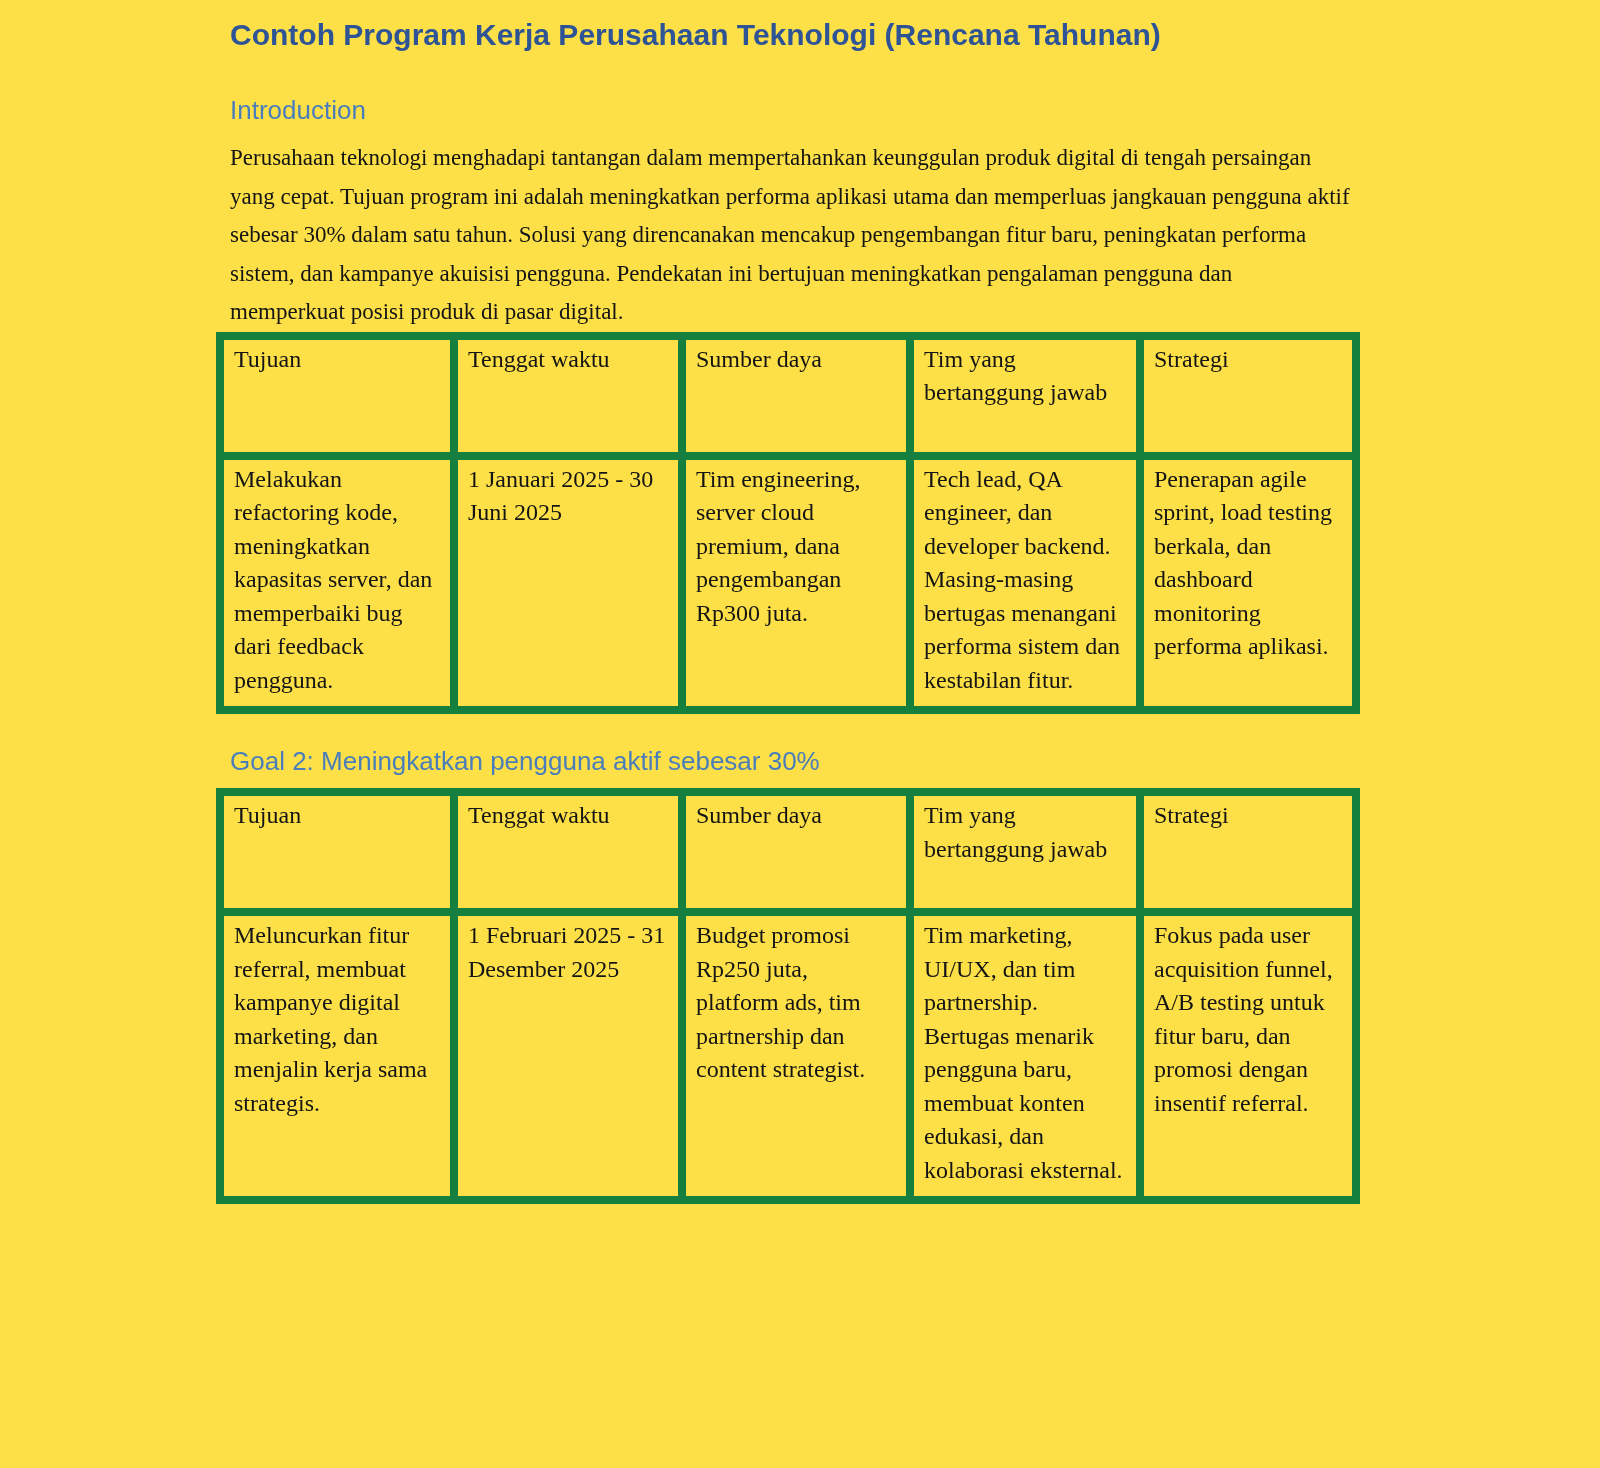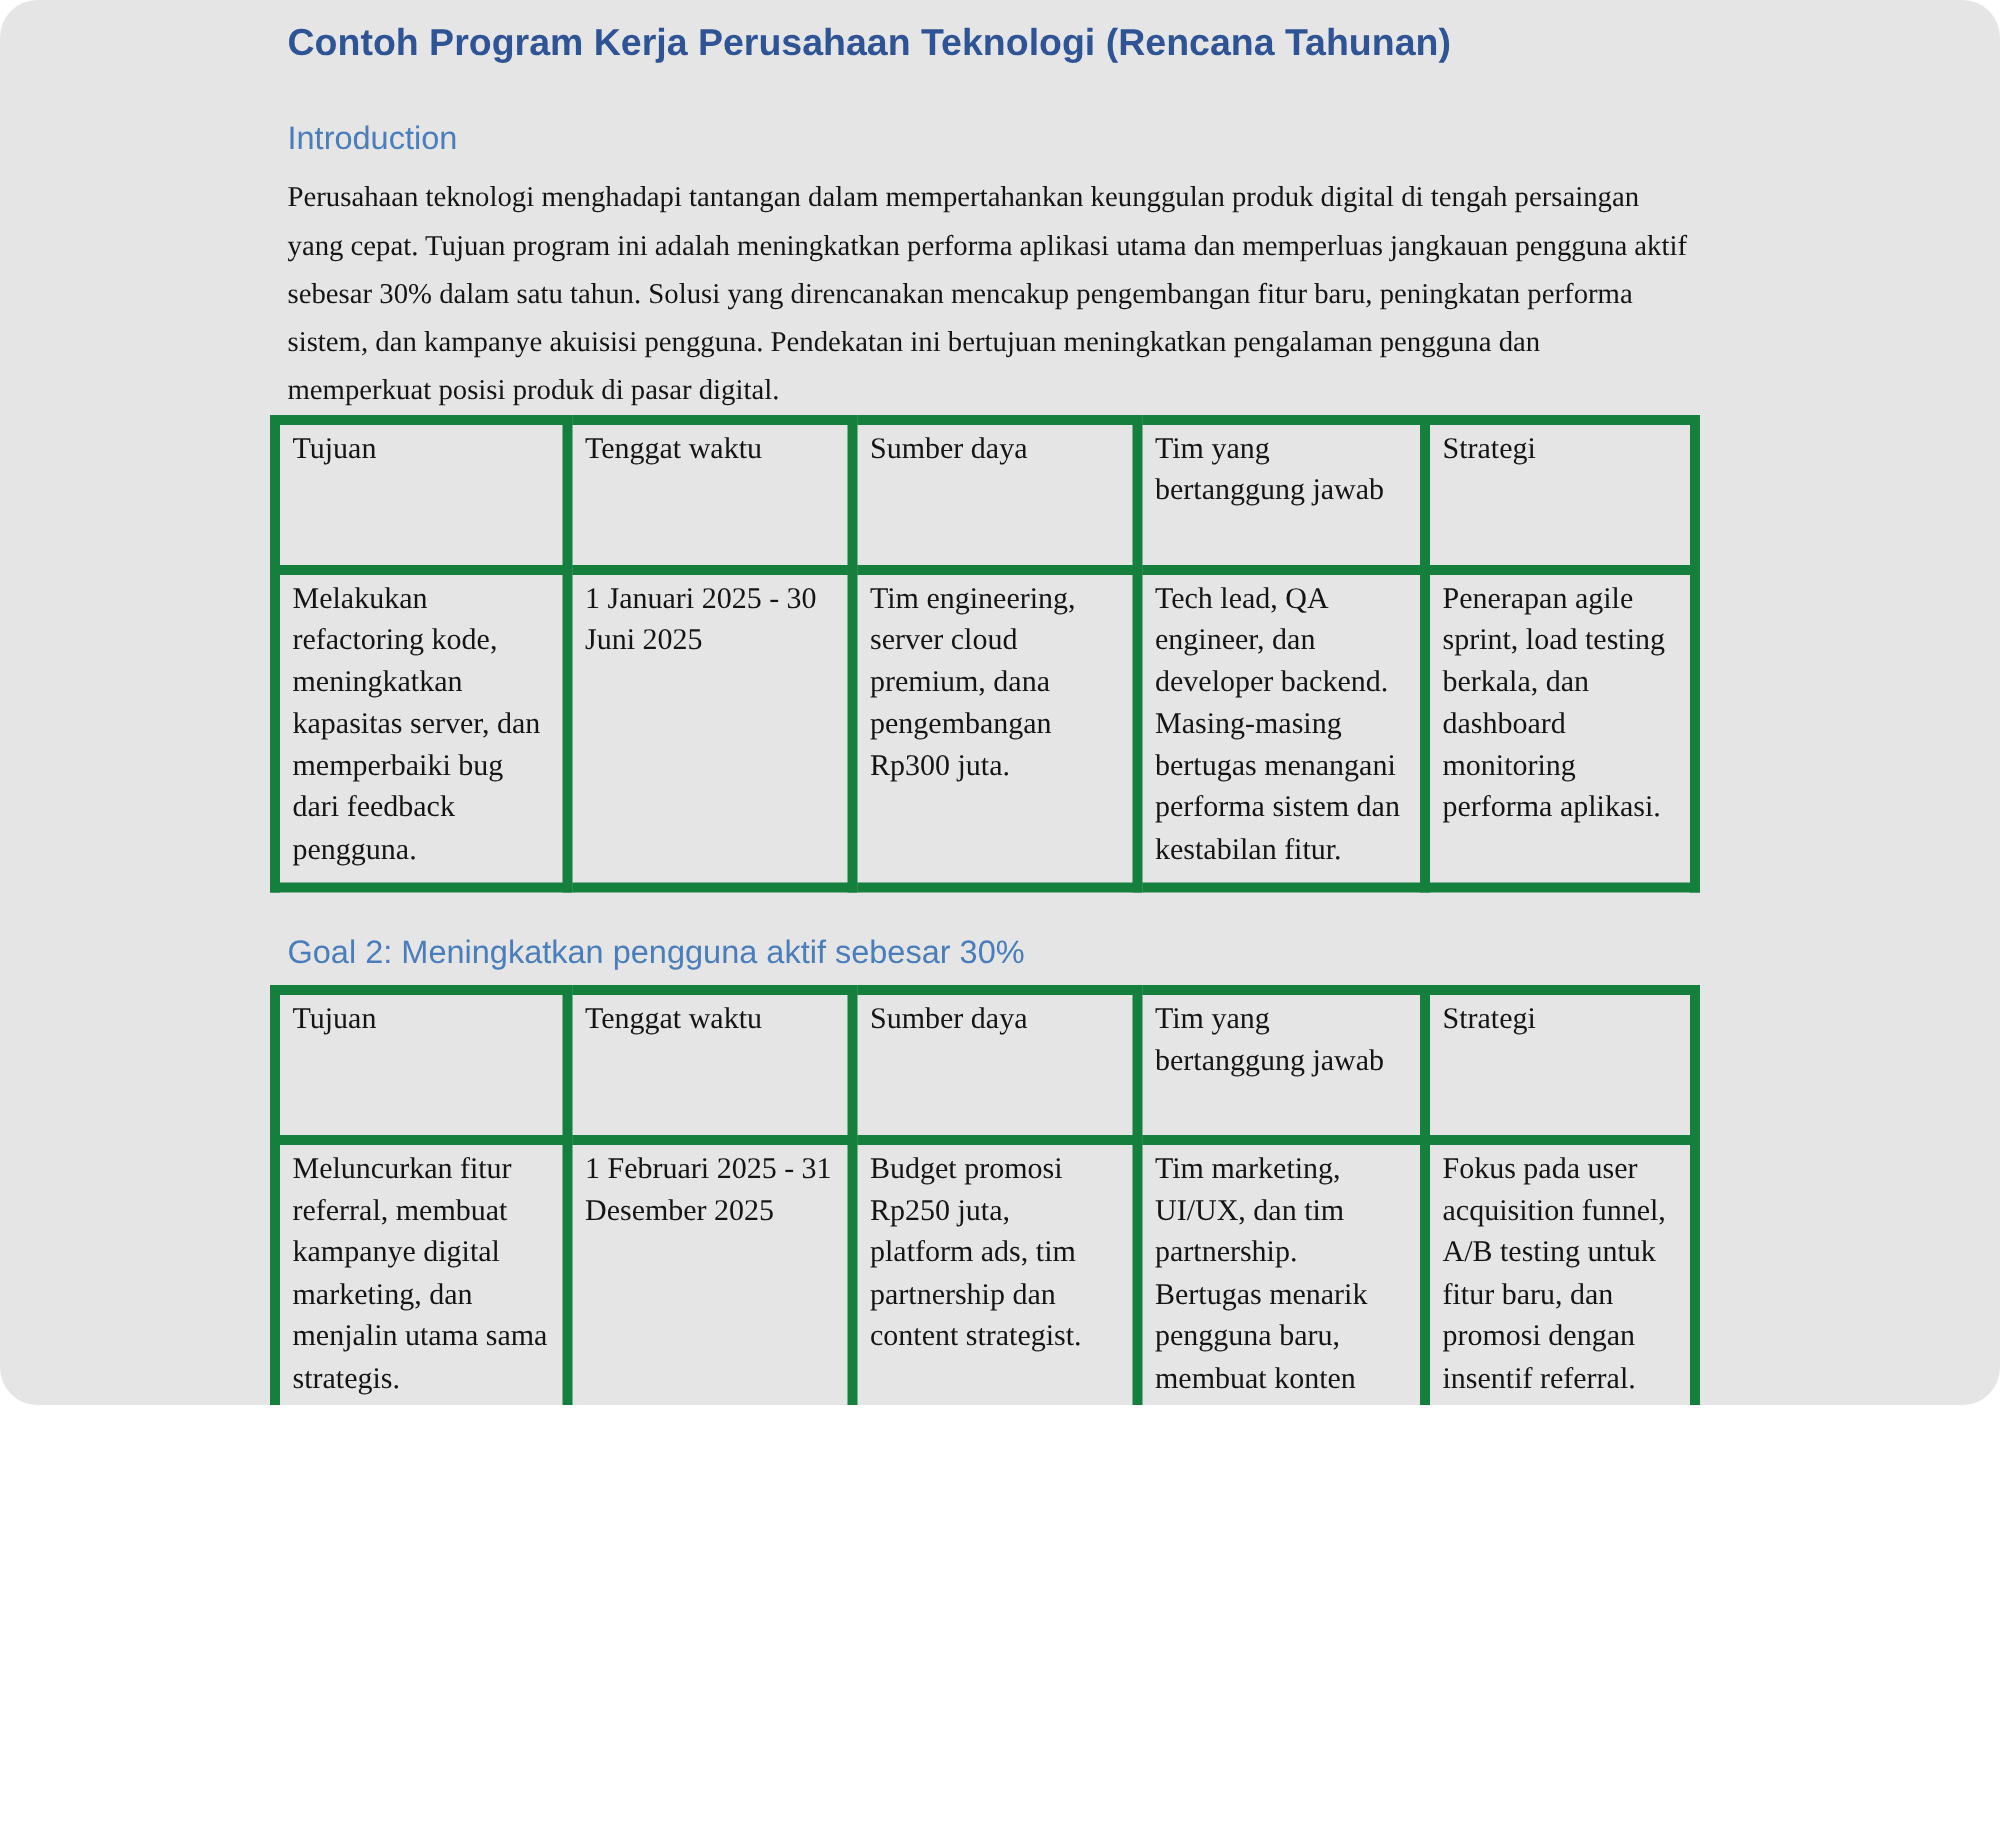--- a/index.html
+++ b/index.html
@@ -1,24 +1,23 @@
 <!DOCTYPE html>
 <html><head>
 <meta charset="utf-8">
 <style>
   html, body { margin: 0; padding: 0; background: #ffffff; }
   .page {
     position: relative;
     width: 1600px;
-    height: 1124px;
-    background: #e5e5e5;
+    height: 1468px;
+    background: #fde047;
     box-sizing: border-box;
     padding: 16px 230px 0 216px;
     overflow: hidden;
-    border-radius: 30px;
   }
   .doc-title {
     font-family: "Liberation Sans", "DejaVu Sans", sans-serif;
     font-weight: 700;
     font-size: 30px;
     line-height: 37px;
     color: #2F5496;
     margin: 0 0 0 14px;
   }
   .section-heading {
@@ -114,21 +113,21 @@
       <tr>
         <th>Tujuan</th>
         <th>Tenggat waktu</th>
         <th>Sumber daya</th>
         <th>Tim yang bertanggung jawab</th>
         <th>Strategi</th>
       </tr>
     </thead>
     <tbody>
       <tr>
-        <td>Meluncurkan fitur referral, membuat kampanye digital marketing, dan menjalin utama sama strategis.</td>
+        <td>Meluncurkan fitur referral, membuat kampanye digital marketing, dan menjalin kerja sama strategis.</td>
         <td>1 Februari 2025 - 31 Desember 2025</td>
         <td>Budget promosi Rp250 juta, platform ads, tim partnership dan content strategist.</td>
         <td>Tim marketing, UI/UX, dan tim partnership. Bertugas menarik pengguna baru, membuat konten edukasi, dan kolaborasi eksternal.</td>
         <td>Fokus pada user acquisition funnel, A/B testing untuk fitur baru, dan promosi dengan insentif referral.</td>
       </tr>
     </tbody>
   </table>
 
 </div>
 

